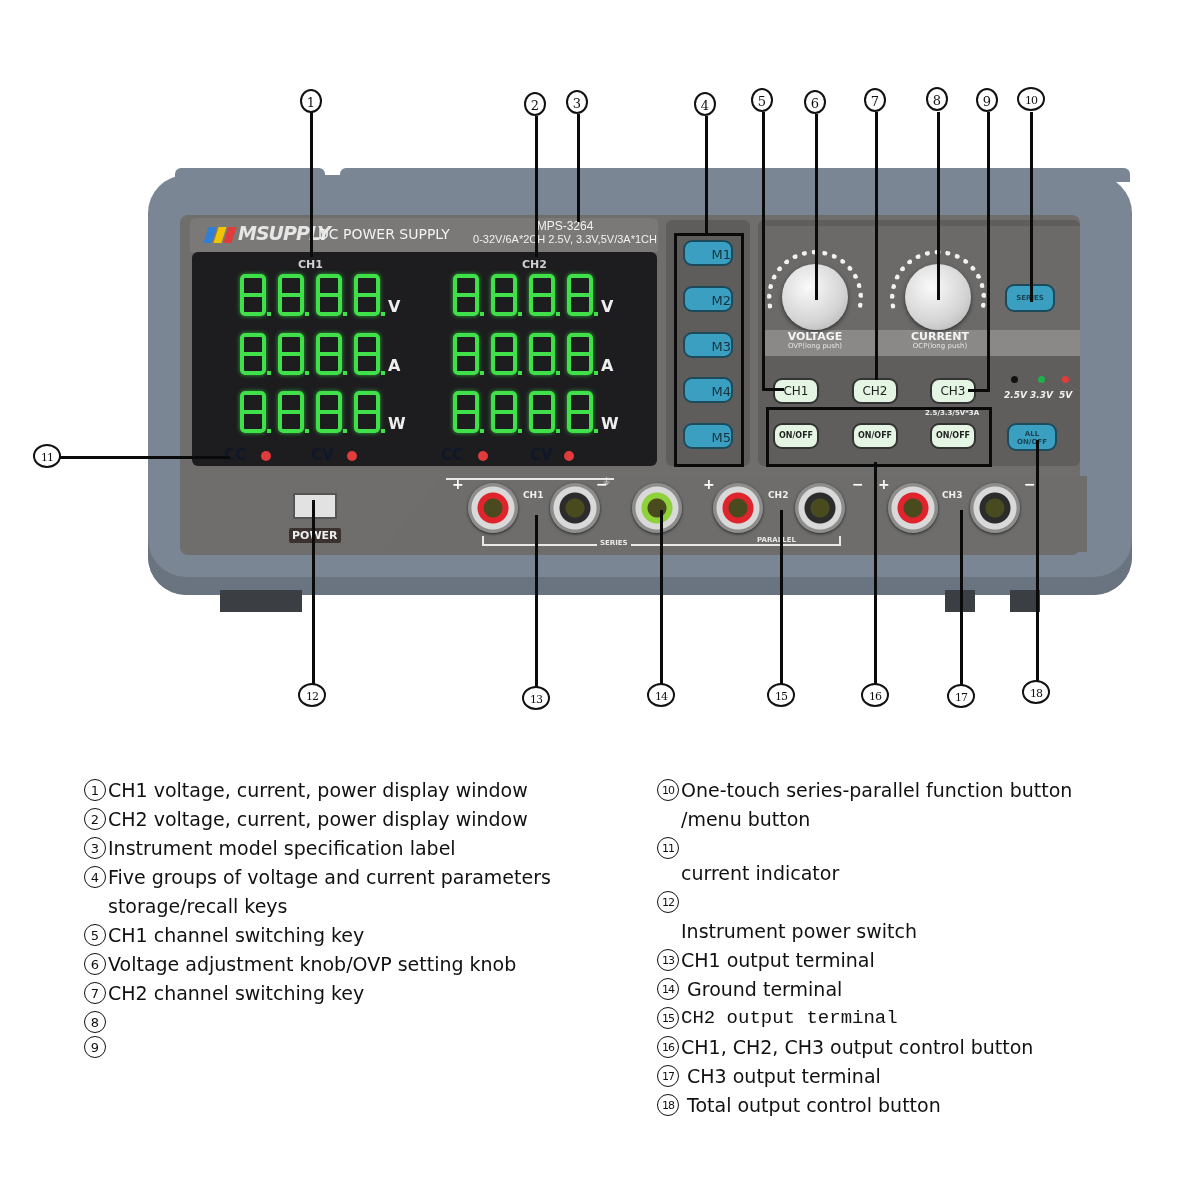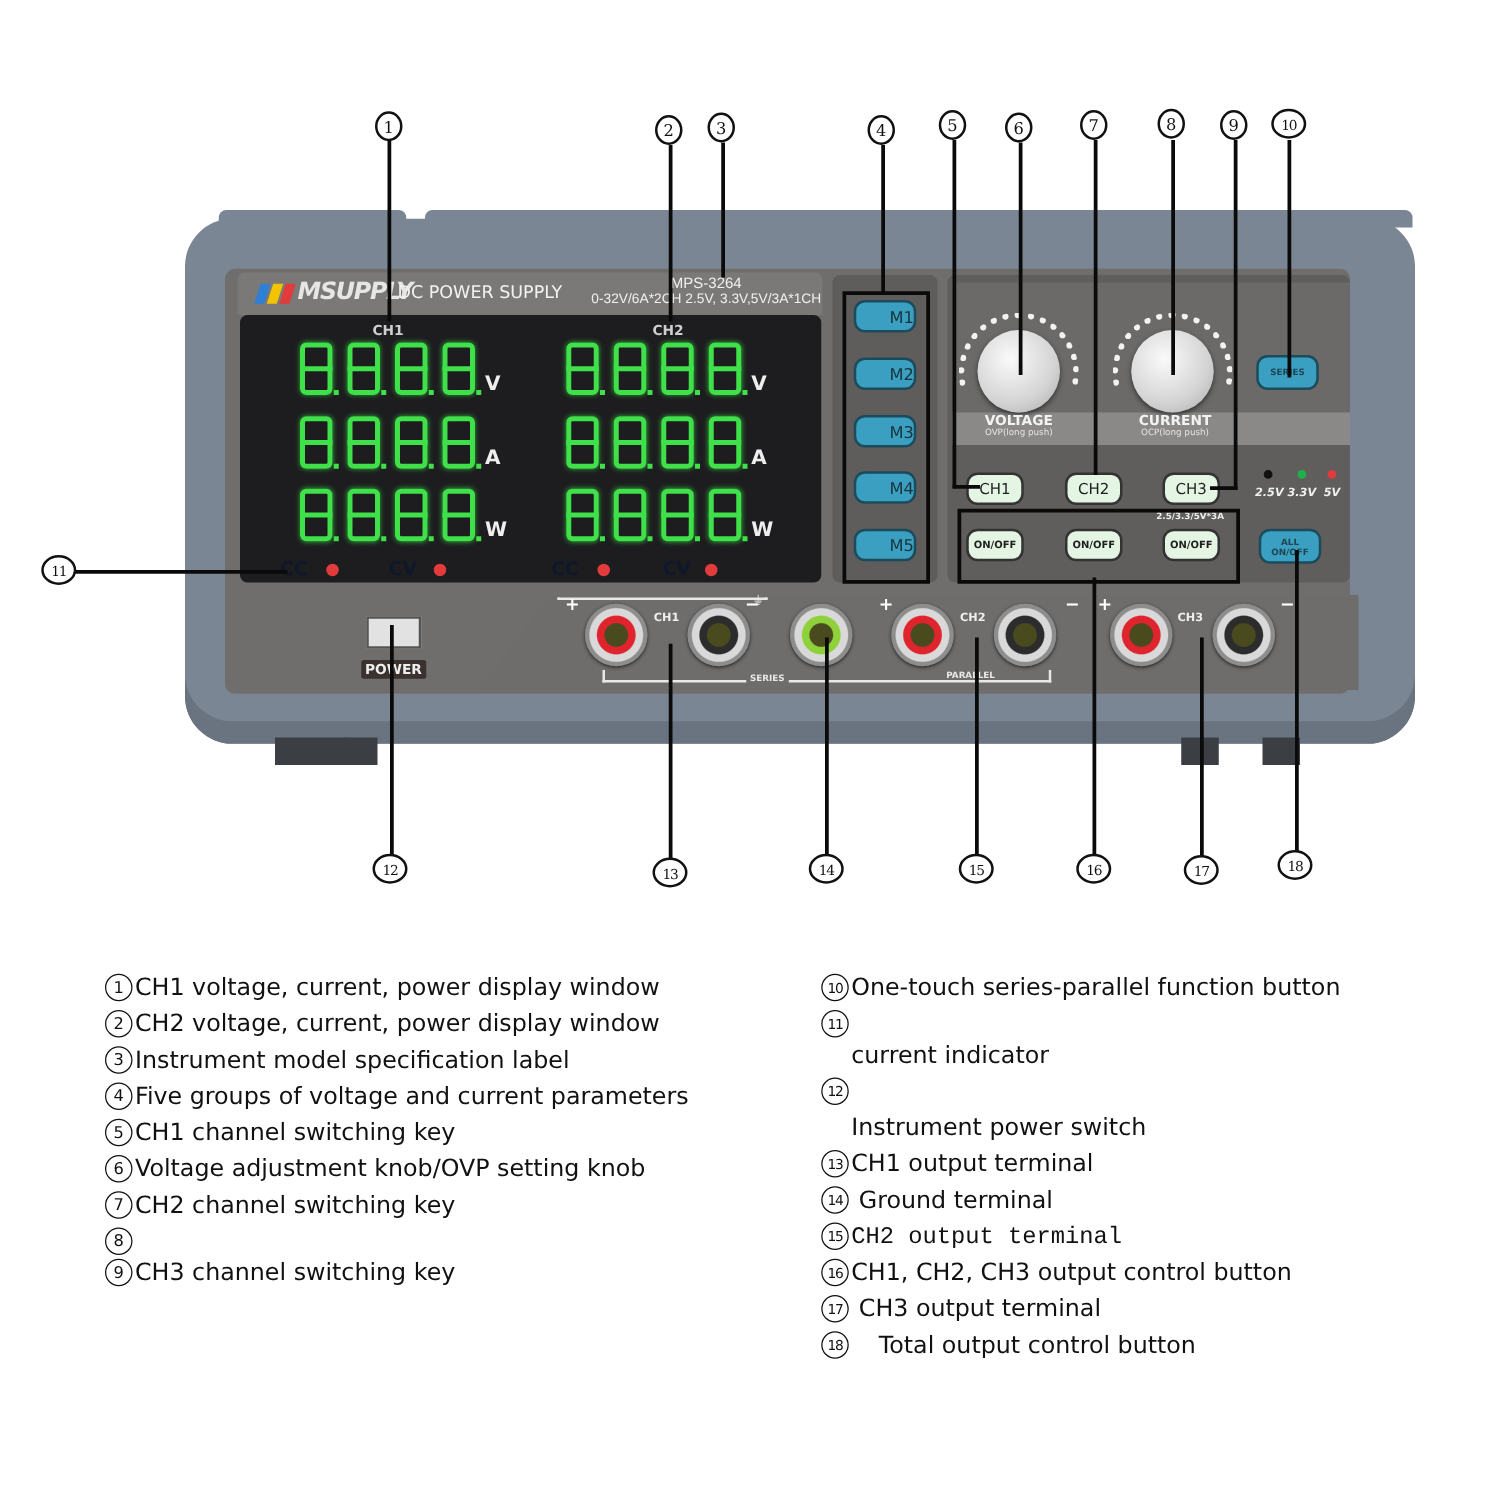--- a/index.html
+++ b/index.html
@@ -261,45 +261,46 @@
       <span style="white-space: pre;">CH2 voltage, current, power display window</span>
     </div>
     <div class="item">
       <span class="num">3</span>
       <span style="white-space: pre;">Instrument model specification label</span>
     </div>
     <div class="item">
       <span class="num">4</span>
       <span style="white-space: pre;">Five groups of voltage and current parameters</span>
     </div>
+    <div class="cont">storage/recall keys</div>
     <div class="item">
       <span class="num">5</span>
       <span style="white-space: pre;">CH1 channel switching key</span>
     </div>
     <div class="item">
       <span class="num">6</span>
       <span style="white-space: pre;">Voltage adjustment knob/OVP setting knob</span>
     </div>
     <div class="item">
       <span class="num">7</span>
       <span style="white-space: pre;">CH2 channel switching key</span>
     </div>
     <div class="item">
       <span class="num">8</span>
     </div>
     <div class="item">
       <span class="num">9</span>
-      <span style="white-space: pre;">CH3 channel switching key</span>
     </div>
   </div>
 <div class="abs legend" style="left:657px;top:776px;width:520px;" id="legend-right">
     <div class="item">
       <span class="num" style="font-size: 11px; letter-spacing: -1px;">10</span>
       <span style="white-space: pre;">One-touch series-parallel function button</span>
     </div>
+    <div class="cont">/menu button</div>
     <div class="item">
       <span class="num" style="font-size: 11px; letter-spacing: -1px;">11</span>
     </div>
     <div class="cont">current indicator</div>
     <div class="item">
       <span class="num" style="font-size: 11px; letter-spacing: -1px;">12</span>
       <span style="white-space: pre; margin-top: 29px;">Instrument power switch</span>
     </div>
     <div class="item">
       <span class="num" style="font-size: 11px; letter-spacing: -1px;">13</span>
@@ -316,15 +317,15 @@
     <div class="item">
       <span class="num" style="font-size: 11px; letter-spacing: -1px;">16</span>
       <span style="white-space: pre;">CH1, CH2, CH3 output control button</span>
     </div>
     <div class="item">
       <span class="num" style="font-size: 11px; letter-spacing: -1px;">17</span>
       <span style="white-space: pre;"> CH3 output terminal</span>
     </div>
     <div class="item">
       <span class="num" style="font-size: 11px; letter-spacing: -1px;">18</span>
-      <span style="white-space: pre; margin-left: 16px;"> Total output control button</span>
+      <span style="white-space: pre;"> Total output control button</span>
     </div>
   </div>
 
 </body></html>

